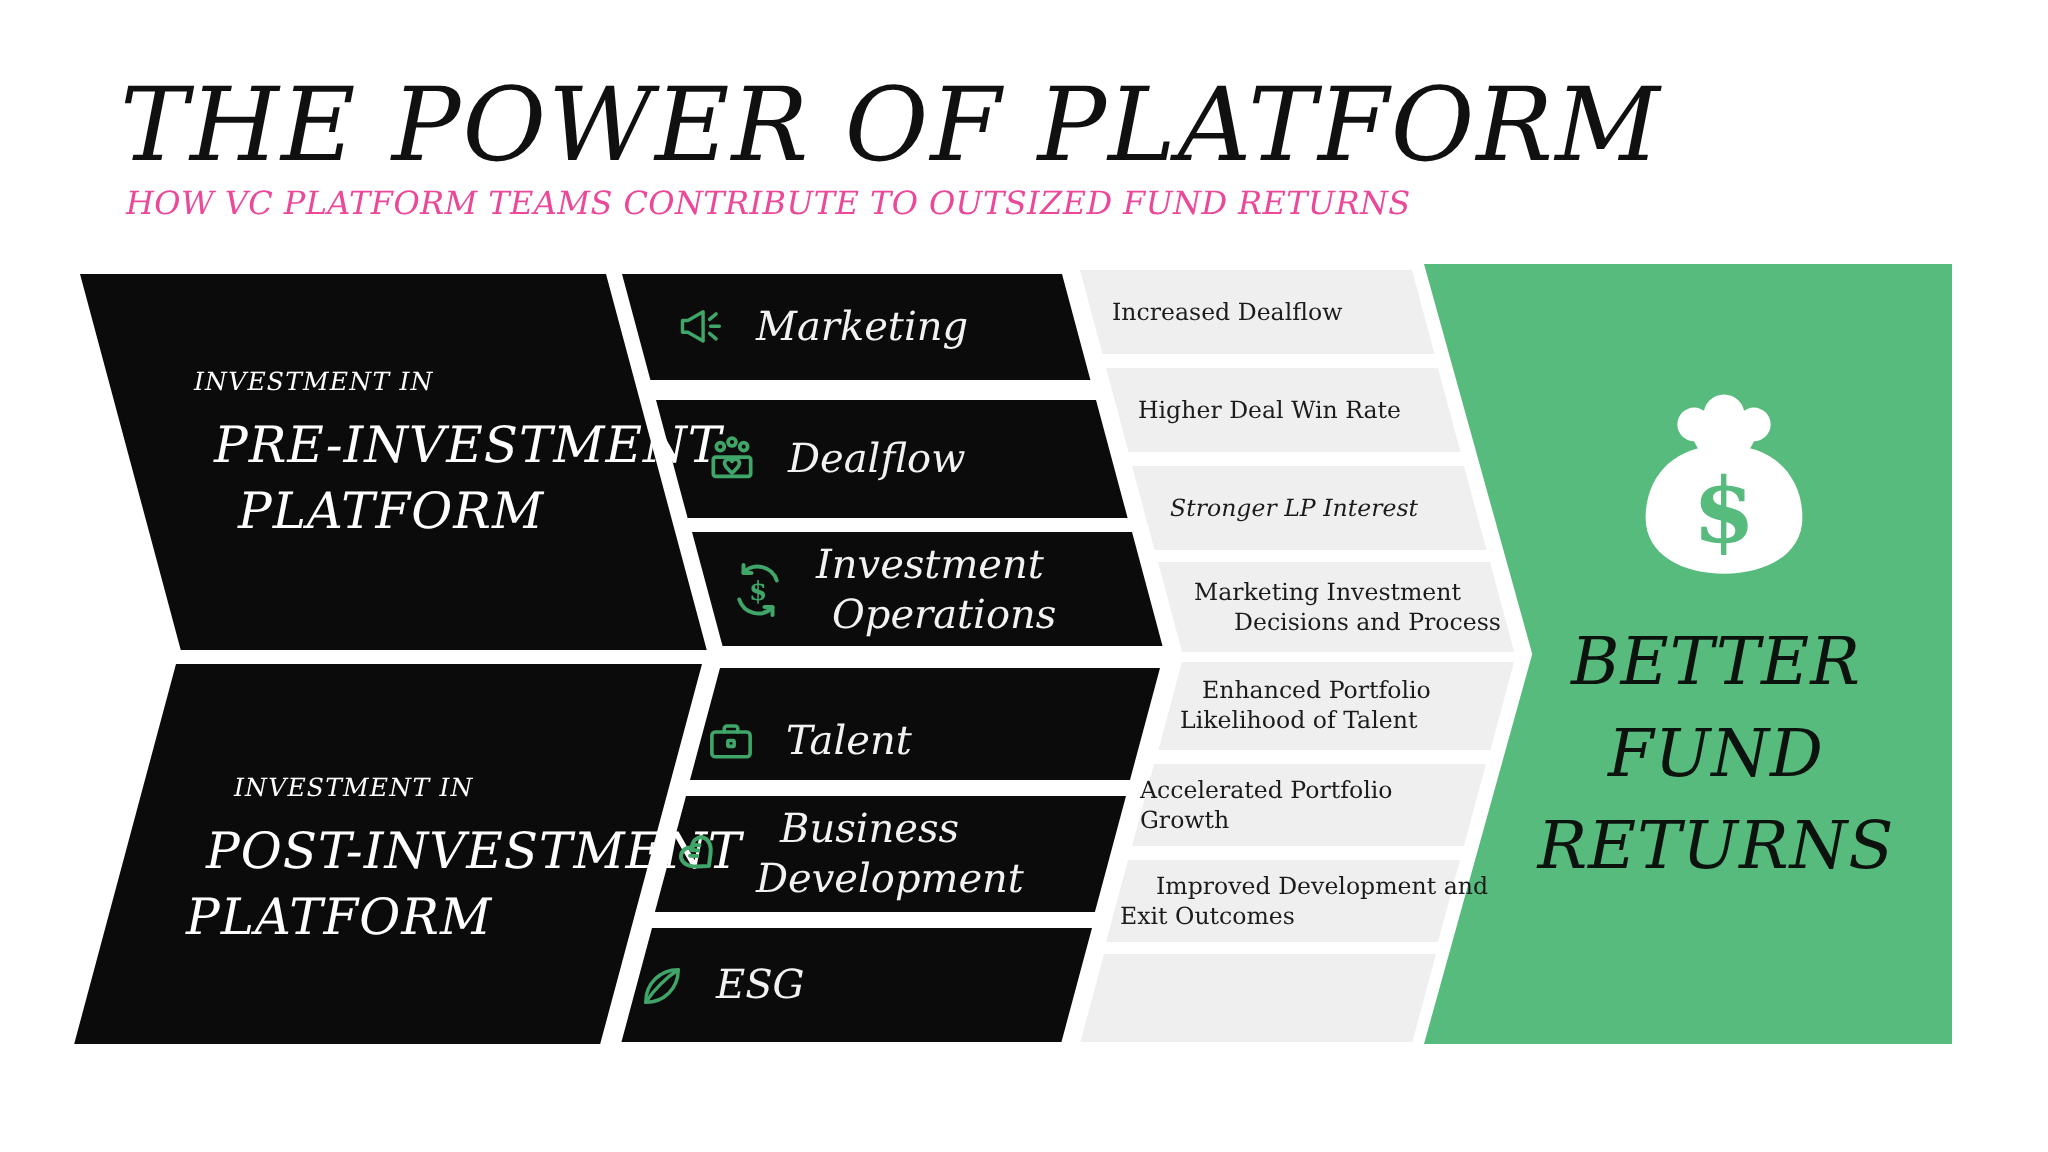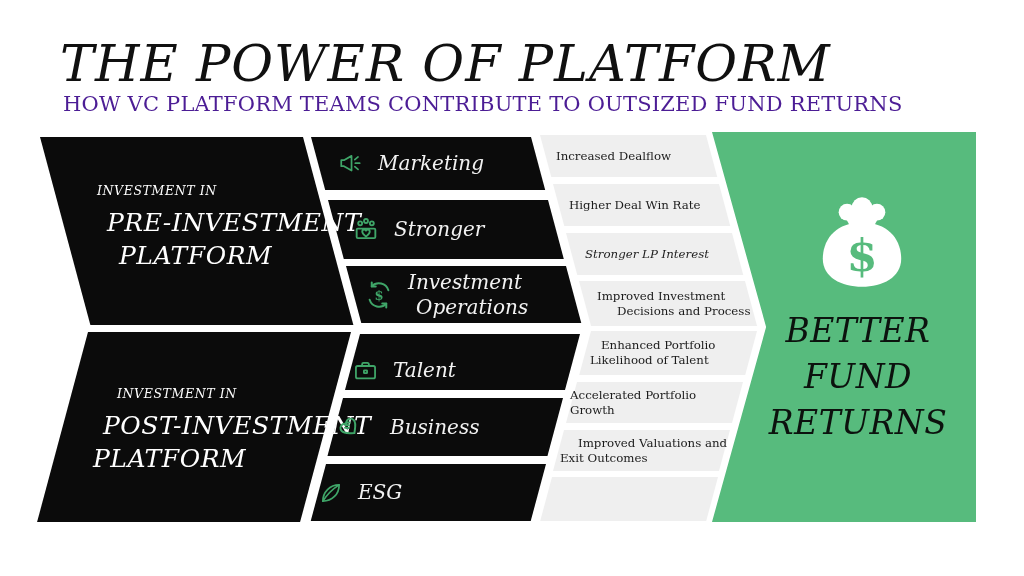--- a/index.html
+++ b/index.html
@@ -1,22 +1,22 @@
 <!DOCTYPE html>
 <html><head>
 <meta charset="utf-8">
 <style>
   html,body{margin:0;padding:0;background:#fff;}
   .stage{position:relative;width:1024px;height:576px;background:#ffffff;overflow:hidden;
          font-family:"DejaVu Serif","Liberation Serif",serif;}
   
   .title{position:absolute;left:60px;top:34px;font-style:italic;font-size:51px;
          letter-spacing:1px;color:#101010;white-space:nowrap;font-weight:400;}
-  .subtitle{position:absolute;left:63px;top:92px;font-size:21px;
-         letter-spacing:.2px;color:#4c1d95;white-space:nowrap;}
+  .subtitle{position:absolute;left:63px;top:92px;font-style:italic;font-size:16px;
+         letter-spacing:.2px;color:#ec4899;white-space:nowrap;}
   
   .shape{position:absolute;}
   .sk-up{transform:skewX(15deg);transform-origin:0 0;}
   .sk-dn{transform:skewX(-15deg);transform-origin:0 0;}
   .black{background:#0b0b0b;}
   .gray{background:#efefef;}
   .content{position:absolute;display:flex;align-items:center;}
   
   .blocktext{position:absolute;color:#ffffff;font-style:italic;}
   .blocktext .eyebrow{display:block;font-size:12.5px;letter-spacing:.6px;margin-bottom:8px;}
@@ -89,21 +89,21 @@
 
   <div class="content" style="left:352px;top:200px;width:210px;height:59px;">
     <svg class="lineicon icon" width="28" height="28" viewBox="0 0 24 24">
       <circle cx="7" cy="6.3" r="1.7"></circle>
         <circle cx="12" cy="4.3" r="1.7"></circle>
         <circle cx="17" cy="6.3" r="1.7"></circle>
       <rect x="4" y="10.8" width="16" height="8.2" rx="1"></rect>
       <path d="M12 17.6 C10.2 15.9 8.8 14.8 8.8 13.4 C8.8 12.3 9.6 11.6 10.5 11.6 C11.2 11.6 11.7 12 12 12.6 C12.3 12 12.8 11.6 13.5 11.6 C14.4 11.6 15.2 12.3 15.2 13.4 C15.2 14.8 13.8 15.9 12 17.6 Z"></path>
     </svg>
     <div class="fn-label">
-        <span>Stronger</span>
+        <span>Dealflow</span>
       </div>
   </div>
 
   <div class="content" style="left:364px;top:266px;width:210px;height:57px;">
     <svg class="lineicon icon" width="30" height="30" viewBox="0 0 24 24">
       <path d="M19.5 8.2 A8 8 0 0 0 6.2 5"></path>
         <path d="M6.2 2 V5.2 H9.4"></path>
       <path d="M4.5 15.8 A8 8 0 0 0 17.8 19"></path>
         <path d="M17.8 22 V18.8 H14.6"></path>
       <text x="12" y="15.8" text-anchor="middle" font-size="10.5" font-weight="bold" fill="#3fa568" stroke="none" font-family="DejaVu Serif,serif">$</text>
@@ -127,20 +127,21 @@
 
   <div class="content" style="left:334px;top:398px;width:220px;height:58px;">
     <svg class="lineicon icon" width="30" height="30" viewBox="0 0 24 24">
       <g transform="rotate(-42 12 12)">
         <path d="M12 18.5 C9 15.8 5.5 13.8 5.5 10.5 C5.5 8.3 7.1 7 9 7 C10.2 7 11.4 7.7 12 8.8 C12.6 7.7 13.8 7 15 7 C16.9 7 18.5 8.3 18.5 10.5 C18.5 13.8 15 15.8 12 18.5 Z"></path>
         <path d="M9.2 10.4 L11.2 12.4 M11 9 L13 11 M12.8 7.8 L14.8 9.8"></path>
       </g>
     </svg>
     <div class="fn-label">
       <span style="margin-left:12px">Business</span>
+      <span>Development</span>
     </div>
   </div>
 
   <div class="content" style="left:318px;top:464px;width:210px;height:57px;">
     <svg class="lineicon icon" width="26" height="26" viewBox="0 0 24 24">
       <path d="M4.5 19.5 C4.5 11 11 4.5 19.5 4.5 C19.5 13 13 19.5 4.5 19.5 Z"></path>
       <path d="M4.5 19.5 C8 14 14 8 19.5 4.5"></path>
     </svg>
     <div class="fn-label">
         <span>ESG</span>
@@ -157,39 +158,39 @@
         <span>Higher Deal Win Rate</span>
       </div>
   </div>
   <div class="content" style="left:572px;top:233px;width:166px;height:42px;font-style:italic;">
     <div class="out-label" style="margin-left:13px">
         <span>Stronger LP Interest</span>
       </div>
   </div>
   <div class="content" style="left:585px;top:281px;width:170px;height:45px;">
     <div class="out-label">
-      <span style="margin-left:12px">Improved Investment</span>
+      <span style="margin-left:12px">Marketing Investment</span>
       <span style="margin-left:32px">Decisions and Process</span>
     </div>
   </div>
   <div class="content" style="left:585px;top:331px;width:170px;height:44px;">
     <div class="out-label">
       <span style="margin-left:16px">Enhanced Portfolio</span>
       <span style="margin-left:5px">Likelihood of Talent</span>
     </div>
   </div>
   <div class="content" style="left:570px;top:382px;width:170px;height:41px;">
     <div class="out-label">
       <span style="margin-left:0">Accelerated Portfolio</span>
       <span style="margin-left:0px">Growth</span>
     </div>
   </div>
   <div class="content" style="left:558px;top:430px;width:170px;height:41px;">
     <div class="out-label">
-      <span style="margin-left:20px">Improved Valuations and</span>
+      <span style="margin-left:20px">Improved Development and</span>
       <span style="margin-left:2px">Exit Outcomes</span>
     </div>
   </div>
 
   <svg width="112" height="114" viewBox="0 0 120 120" style="position:absolute;left:806px;top:186px;">
     <g fill="#ffffff" stroke="none">
       <circle cx="44" cy="27" r="9"></circle>
         <circle cx="60" cy="22" r="11"></circle>
         <circle cx="76" cy="27" r="9"></circle>
       <polygon points="40,29 80,29 70,47 50,47"></polygon>

